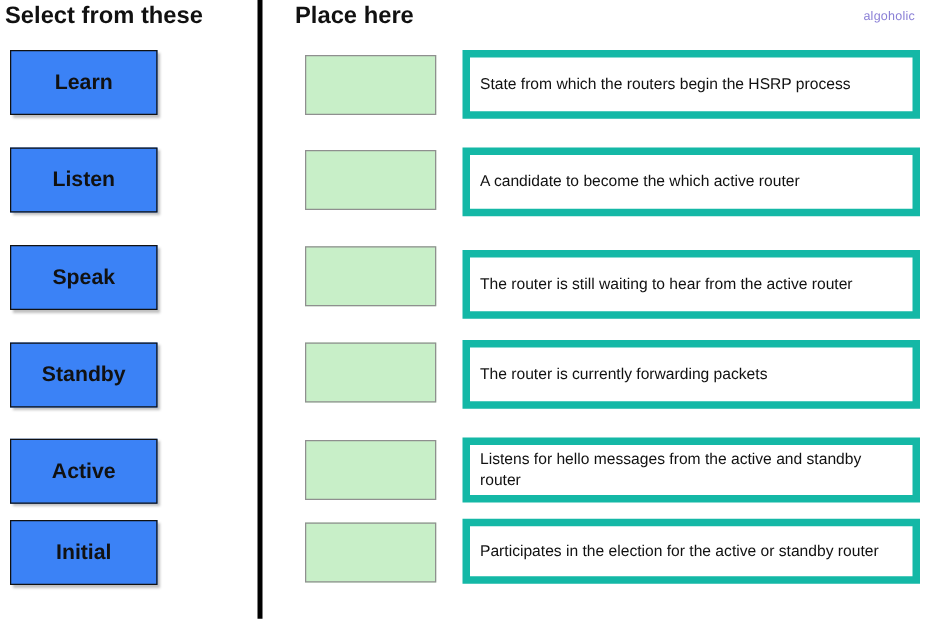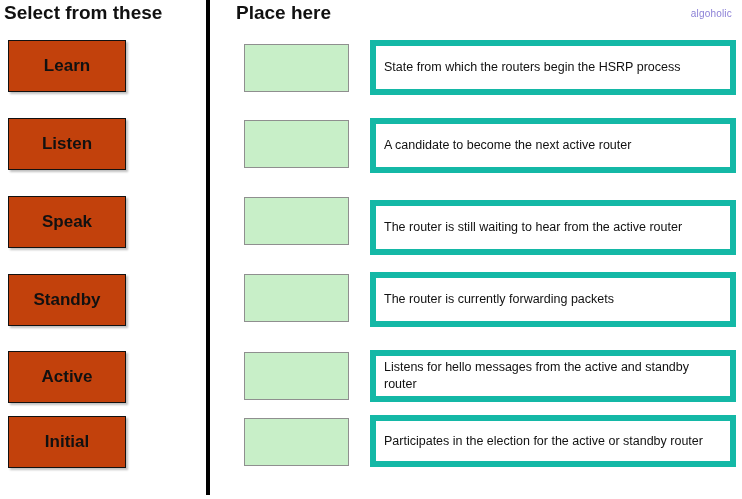--- a/index.html
+++ b/index.html
@@ -51,21 +51,21 @@
     height: 495px;
     background: #000000;
   }
   
   .term-box {
     position: absolute;
     left: 8px;
     width: 118px;
     height: 52px;
     border: 1px solid #111111;
-    background: #c2410c;
+    background: #3b82f6;
     box-shadow: 2px 2px 2px rgba(0,0,0,0.25);
     display: flex;
     align-items: center;
     justify-content: center;
     box-sizing: border-box;
   }
   .term-label {
     font-size: 17px;
     font-weight: bold;
     color: #111111;
@@ -133,21 +133,21 @@
   <div class="drop-zone" style="top:120px;"></div>
   <div class="drop-zone" style="top:197px;"></div>
   <div class="drop-zone" style="top:274px;"></div>
   <div class="drop-zone" style="top:352px;"></div>
   <div class="drop-zone" style="top:418px;"></div>
 
   <div class="desc-box" style="top:40px; height:55px;">
     <span class="desc-text">State from which the routers begin the HSRP process</span>
   </div>
   <div class="desc-box" style="top:118px; height:55px;">
-    <span class="desc-text">A candidate to become the next active router</span>
+    <span class="desc-text">A candidate to become the which active router</span>
   </div>
   <div class="desc-box" style="top:200px; height:55px;align-items:center;">
     <span class="desc-text">The router is still waiting to hear from the active router</span>
   </div>
   <div class="desc-box" style="top:272px; height:55px;">
     <span class="desc-text">The router is currently forwarding packets</span>
   </div>
   <div class="desc-box" style="top:350px; height:52px;">
     <span class="desc-text">Listens for hello messages from the active and standby router</span>
   </div>

